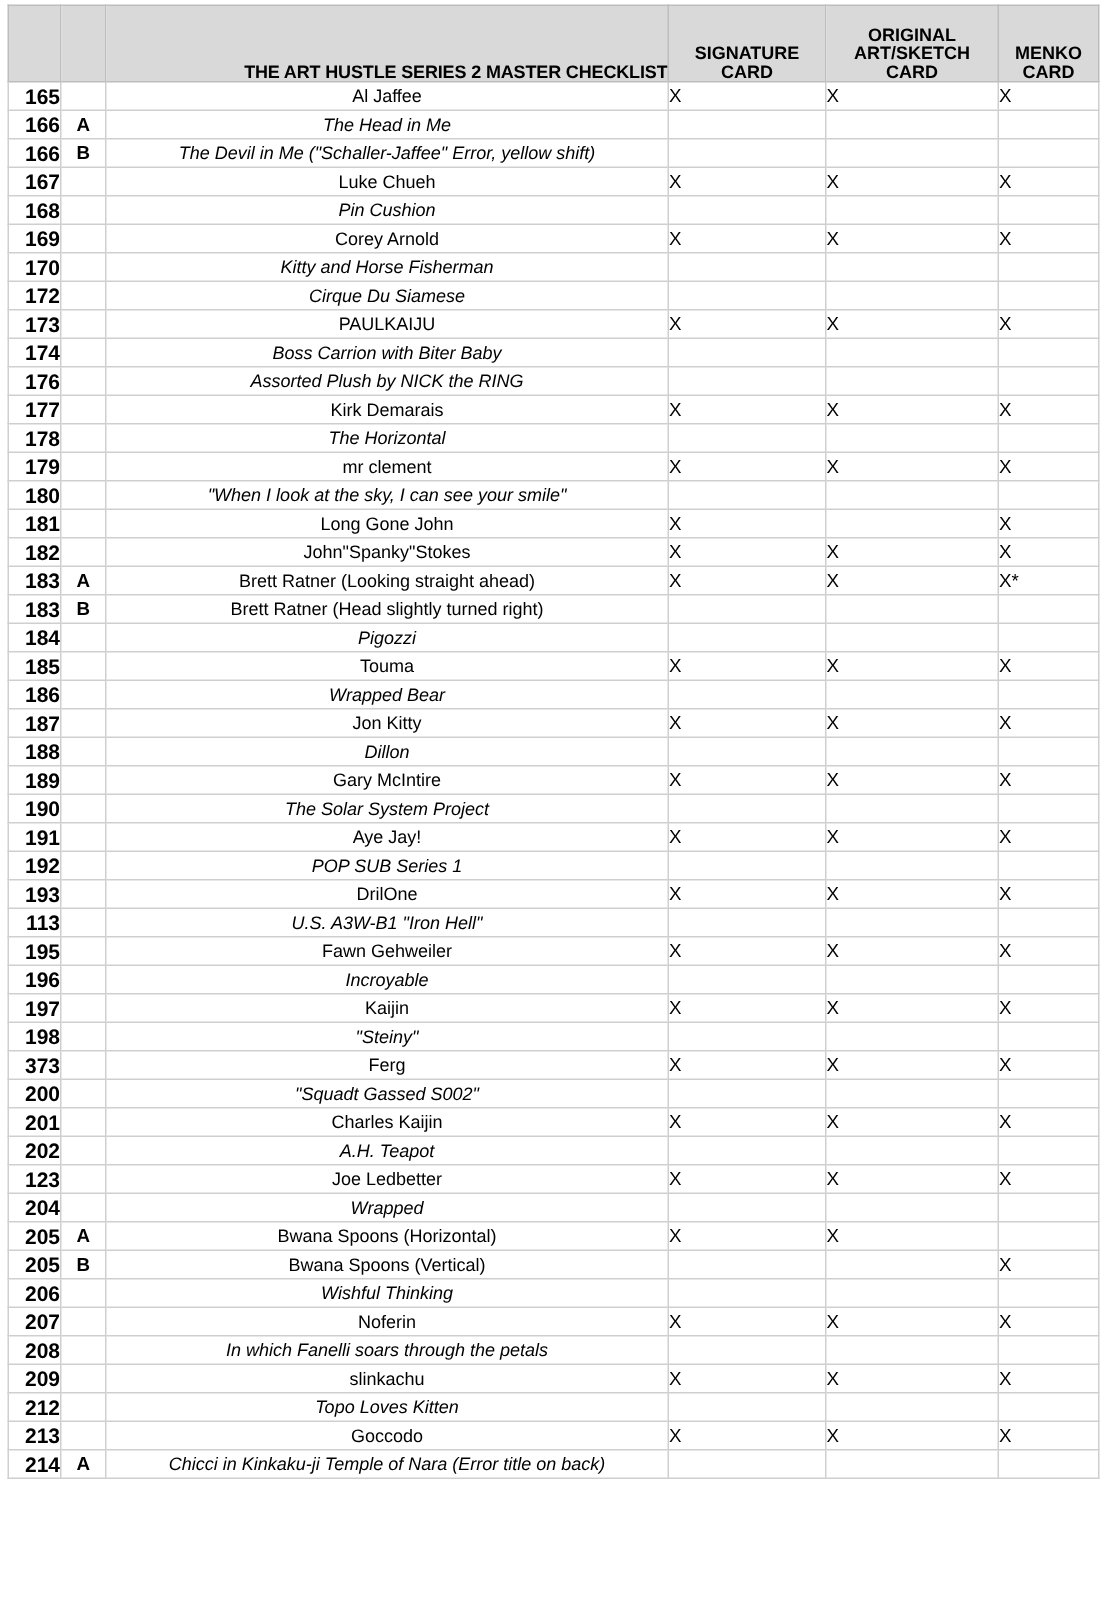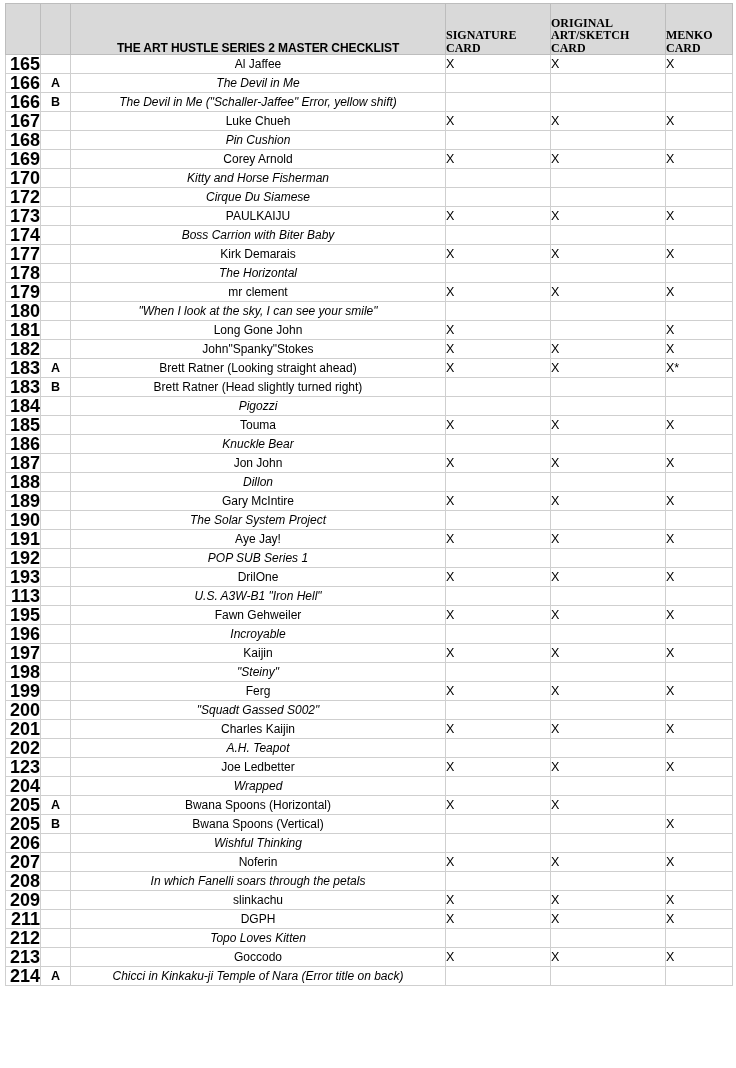--- a/index.html
+++ b/index.html
@@ -60,37 +60,36 @@
   }
   th.hdr-cyan {
     background: #25c8f0;
     border: 1px solid #bdbdbd;
   }
   th.hdr-blank {
     background: #d9d9d9;
   }
   th.hdr-title {
     padding: 0 0 3px 5px;
-    text-align: center;
+    text-align: right;
     font-size: 12.5px;
     letter-spacing: -0.1px;
   }
   th.hdr-col {
     padding: 0 0 3px 4px;
-    text-align: left;
+    text-align: center;
     font-size: 11.5px;
-    font-family: Liberation Serif, serif;
   }
 
   
   td.num {
     text-align: right;
     font-weight: bold;
     padding-right: 4px;
-    font-size: 18px;
+    font-size: 14px;
   }
   td.var {
     text-align: center;
     font-weight: bold;
     font-size: 12.5px;
     padding-right: 2px;
   }
   td.title {
     text-align: center;
     padding-left: 5px;
@@ -134,21 +133,21 @@
           <td class="num">165</td>
           <td class="var"></td>
           <td class="title">Al Jaffee</td>
           <td class="mark">X</td>
           <td class="mark">X</td>
           <td class="mark">X</td>
         </tr>
         <tr>
           <td class="num">166</td>
           <td class="var">A</td>
-          <td class="title italic">The Devil in Me</td>
+          <td class="title italic">The Head in Me</td>
           <td class="mark"></td>
           <td class="mark"></td>
           <td class="mark"></td>
         </tr>
         <tr>
           <td class="num">166</td>
           <td class="var">B</td>
           <td class="title italic">The Devil in Me ("Schaller-Jaffee" Error, yellow shift)</td>
           <td class="mark"></td>
           <td class="mark"></td>
@@ -204,20 +203,28 @@
         </tr>
         <tr>
           <td class="num">174</td>
           <td class="var"></td>
           <td class="title italic">Boss Carrion with Biter Baby</td>
           <td class="mark"></td>
           <td class="mark"></td>
           <td class="mark"></td>
         </tr>
         <tr>
+          <td class="num">176</td>
+          <td class="var"></td>
+          <td class="title italic">Assorted Plush by NICK the RING</td>
+          <td class="mark"></td>
+          <td class="mark"></td>
+          <td class="mark"></td>
+        </tr>
+        <tr>
           <td class="num">177</td>
           <td class="var"></td>
           <td class="title">Kirk Demarais</td>
           <td class="mark">X</td>
           <td class="mark">X</td>
           <td class="mark">X</td>
         </tr>
         <tr>
           <td class="num">178</td>
           <td class="var"></td>
@@ -286,29 +293,29 @@
           <td class="num">185</td>
           <td class="var"></td>
           <td class="title">Touma</td>
           <td class="mark">X</td>
           <td class="mark">X</td>
           <td class="mark">X</td>
         </tr>
         <tr>
           <td class="num">186</td>
           <td class="var"></td>
-          <td class="title italic">Knuckle Bear</td>
+          <td class="title italic">Wrapped Bear</td>
           <td class="mark"></td>
           <td class="mark"></td>
           <td class="mark"></td>
         </tr>
         <tr>
           <td class="num">187</td>
           <td class="var"></td>
-          <td class="title">Jon John</td>
+          <td class="title">Jon Kitty</td>
           <td class="mark">X</td>
           <td class="mark">X</td>
           <td class="mark">X</td>
         </tr>
         <tr>
           <td class="num">188</td>
           <td class="var"></td>
           <td class="title italic">Dillon</td>
           <td class="mark"></td>
           <td class="mark"></td>
@@ -388,21 +395,21 @@
         </tr>
         <tr>
           <td class="num">198</td>
           <td class="var"></td>
           <td class="title italic">"Steiny"</td>
           <td class="mark"></td>
           <td class="mark"></td>
           <td class="mark"></td>
         </tr>
         <tr>
-          <td class="num">199</td>
+          <td class="num">373</td>
           <td class="var"></td>
           <td class="title">Ferg</td>
           <td class="mark">X</td>
           <td class="mark">X</td>
           <td class="mark">X</td>
         </tr>
         <tr>
           <td class="num">200</td>
           <td class="var"></td>
           <td class="title italic">"Squadt Gassed S002"</td>
@@ -484,28 +491,20 @@
         </tr>
         <tr>
           <td class="num">209</td>
           <td class="var"></td>
           <td class="title">slinkachu</td>
           <td class="mark">X</td>
           <td class="mark">X</td>
           <td class="mark">X</td>
         </tr>
         <tr>
-          <td class="num">211</td>
-          <td class="var"></td>
-          <td class="title">DGPH</td>
-          <td class="mark">X</td>
-          <td class="mark">X</td>
-          <td class="mark">X</td>
-        </tr>
-        <tr>
           <td class="num">212</td>
           <td class="var"></td>
           <td class="title italic">Topo Loves Kitten</td>
           <td class="mark"></td>
           <td class="mark"></td>
           <td class="mark"></td>
         </tr>
         <tr>
           <td class="num">213</td>
           <td class="var"></td>

